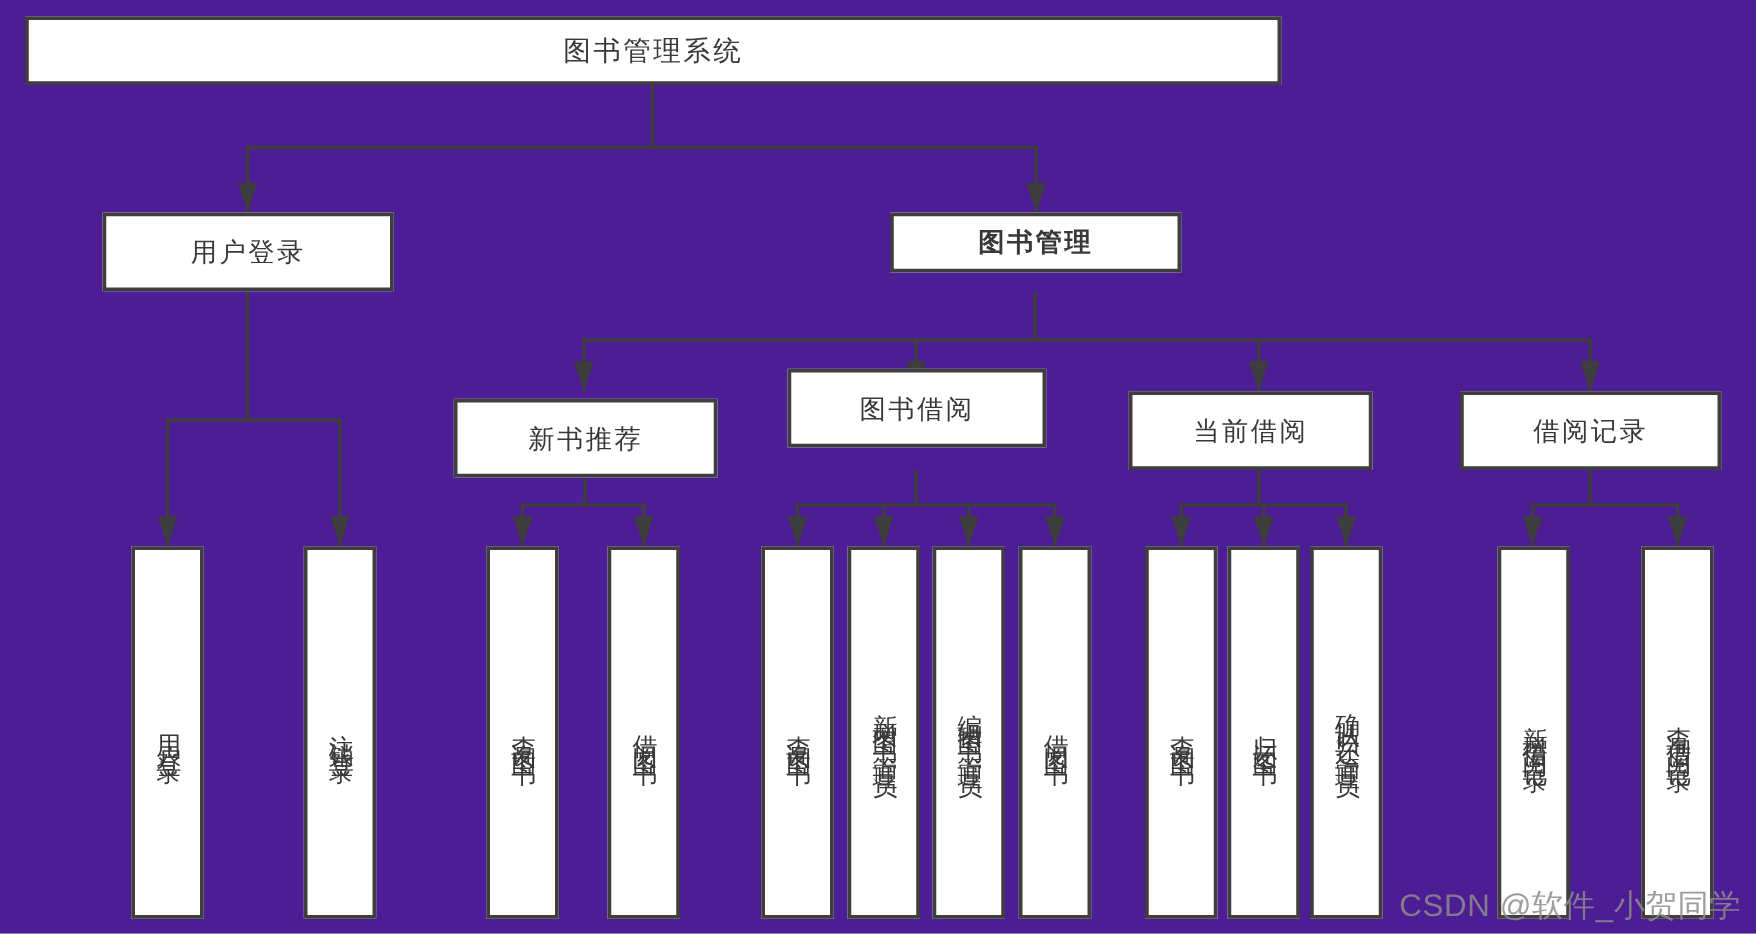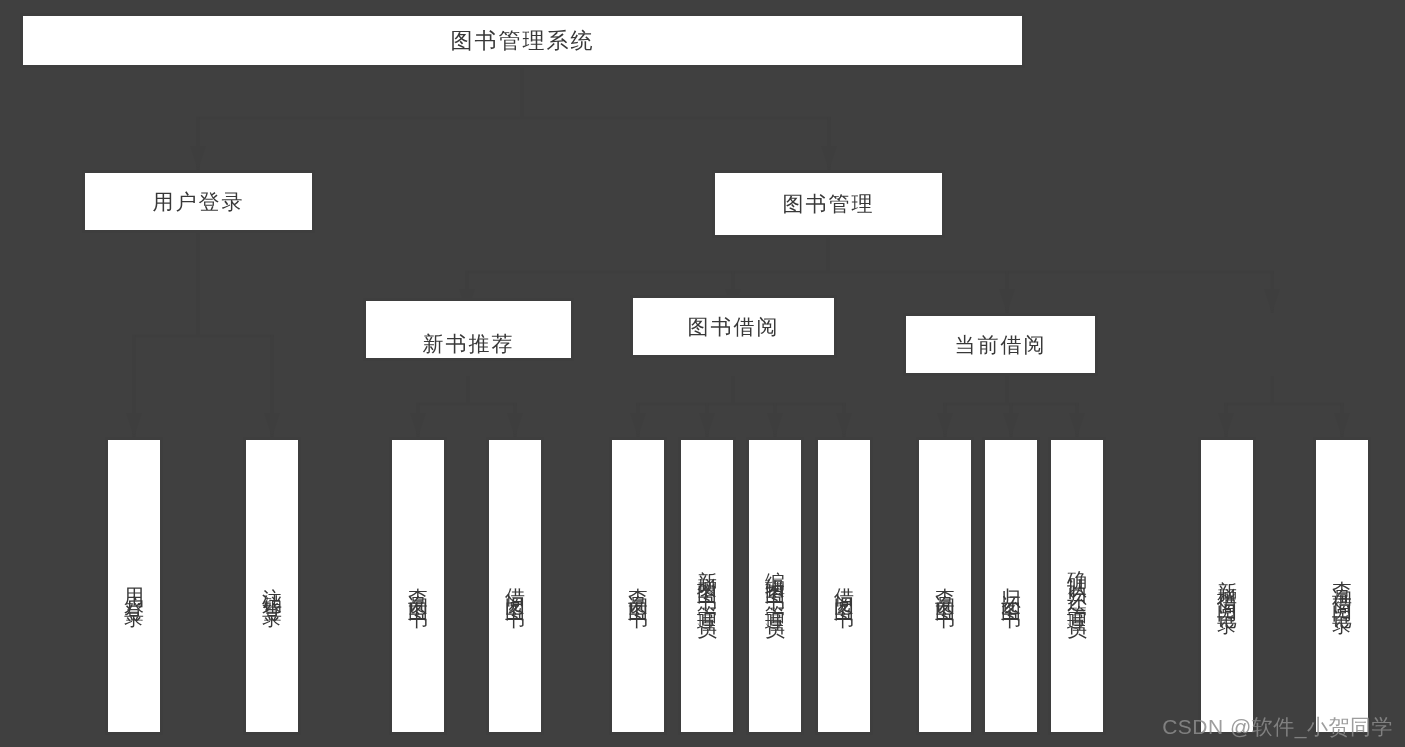--- a/index.html
+++ b/index.html
@@ -1,21 +1,21 @@
 <!DOCTYPE html>
 <html><head>
 <meta charset="utf-8">
 <style>
   * { box-sizing: border-box; margin: 0; padding: 0; }
   html, body { background: #ffffff; }
   .canvas {
     position: relative;
     width: 1405px;
     height: 747px;
-    background: #404040;
+    background: #4c1d95;
     overflow: hidden;
     font-family: "Liberation Sans", "DejaVu Sans", sans-serif;
   }
   .connectors {
     position: absolute;
     left: 0; top: 0;
     width: 1405px; height: 747px;
     z-index: 1;
   }
   .node {
@@ -43,21 +43,21 @@
     writing-mode: vertical-lr;
     text-orientation: mixed;
     letter-spacing: 7px;
     line-height: 1.15;
     white-space: nowrap;
   }
   .watermark {
     position: absolute;
     right: 12px;
     bottom: 6px;
-    font-size: 21px;
+    font-size: 25px;
     color: rgba(140, 140, 140, 0.85);
     letter-spacing: 0.5px;
     z-index: 5;
     white-space: nowrap;
   }
 </style>
 </head>
 <body>
 
 <div class="canvas">
@@ -112,32 +112,35 @@
     </g>
   </svg>
 
   <div class="node hnode root" style="left:20px; top:13px; width:1005px; height:55px;">
     <span>图书管理系统</span>
   </div>
 
   <div class="node hnode" style="left:82px; top:170px; width:233px; height:63px;">
     <span>用户登录</span>
   </div>
-  <div class="node hnode" style="left:712px; top:170px; width:233px; height:68px;">
+  <div class="node hnode" style="left:712px; top:170px; width:233px; height:48px;font-weight:bold;">
     <span>图书管理</span>
   </div>
 
-  <div class="node hnode" style="left:363px; top:298px; width:211px; height:63px;align-items:flex-end;">
+  <div class="node hnode" style="left:363px; top:319px; width:211px; height:63px;">
     <span>新书推荐</span>
   </div>
   <div class="node hnode" style="left:630px; top:295px; width:207px; height:63px;">
     <span>图书借阅</span>
   </div>
   <div class="node hnode" style="left:903px; top:313px; width:195px; height:63px;">
     <span>当前借阅</span>
+  </div>
+  <div class="node hnode" style="left:1168px; top:313px; width:209px; height:63px;">
+    <span>借阅记录</span>
   </div>
 
   <div class="node leaf" style="left:105px; top:437px; width:58px; height:298px;">
     <span class="vtext">用户登录</span>
   </div>
   <div class="node leaf" style="left:243px; top:437px; width:58px; height:298px;">
     <span class="vtext">注销登录</span>
   </div>
 
   <div class="node leaf" style="left:389px; top:437px; width:58px; height:298px;">

